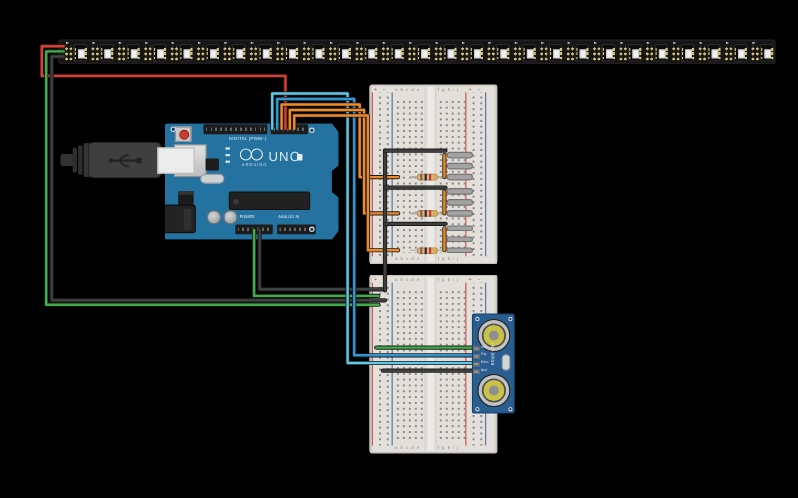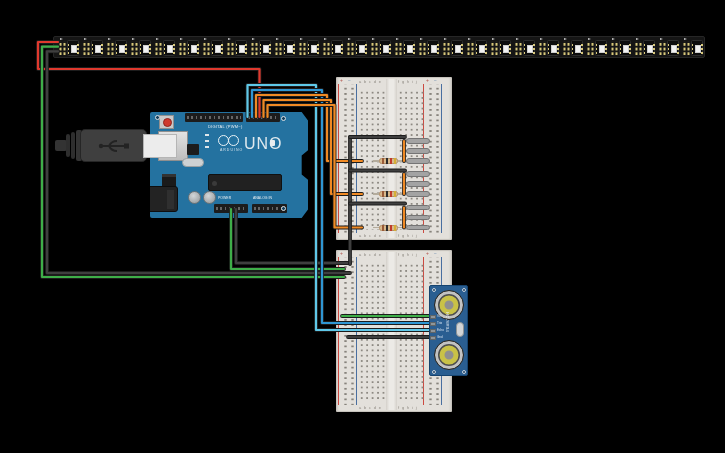--- a/index.html
+++ b/index.html
@@ -28,21 +28,21 @@
   .hdr i{position:absolute;left:2px;right:2px;top:3px;height:3px;
       background:repeating-linear-gradient(90deg,#666 0 1.6px,transparent 1.6px 4.45px);}
   #hdr-dig-a{left:35px;top:1px;width:58px;}
   #hdr-dig-b{left:96px;top:1px;width:34px;}
   #hdr-pow{left:64px;top:92px;width:34px;}
   #hdr-ana{left:102px;top:92px;width:35px;}
   .ard-txt{color:#e8eef2;white-space:nowrap;transform-origin:0 0;}
   #lbl-digital{left:58px;top:12px;font-size:8px;transform:scale(.5);letter-spacing:.5px;}
   #lbl-power{left:68px;top:84px;font-size:7px;transform:scale(.5);}
   #lbl-analog{left:103px;top:84px;font-size:7px;transform:scale(.5);}
-  #lbl-uno{left:94px;top:23px;font-size:16px;letter-spacing:1px;color:#dfe9ee;}
+  #lbl-uno{left:94px;top:23px;font-size:12px;letter-spacing:1px;color:#dfe9ee;}
   #lbl-brand{left:70px;top:36px;font-size:7px;transform:scale(.5);letter-spacing:2px;color:#d5e2ea;}
   .logo-ring{width:11px;height:11px;border:1.8px solid #eaf2f6;border-radius:50%;top:23px;}
   #usb-shield{left:8px;top:19px;width:30px;height:30px;background:linear-gradient(180deg,#e2e2e2,#bdbdbd);
       border:1px solid #8f8f8f;}
   #reset-base{left:9px;top:3px;width:15px;height:14px;background:#c9c9c9;border:1px solid #909090;}
   #reset-btn{left:12.5px;top:6px;width:9px;height:9px;background:#cf3a2e;border:1px solid #8e2620;border-radius:50%;}
   #ic-big{left:58px;top:62px;width:74px;height:17px;background:#212121;border-radius:2px;border:1px solid #101010;}
   #ic-big b{position:absolute;left:3px;top:6px;width:5px;height:5px;background:#3a3a3a;border-radius:50%;}
   #ic-small{left:37px;top:32px;width:12px;height:11px;background:#1c1c1c;border-radius:1px;}
   #crystal{left:32px;top:46px;width:22px;height:9px;background:#cdd1d3;border:1px solid #9aa0a3;border-radius:5px;}

